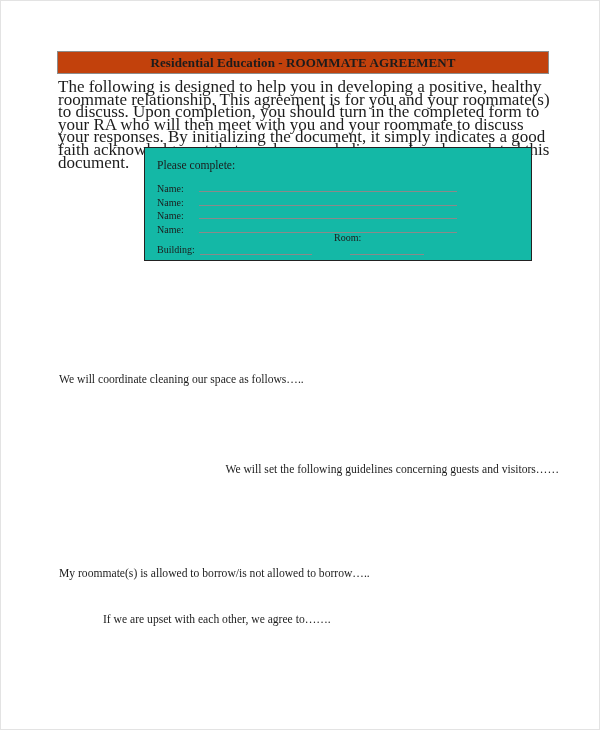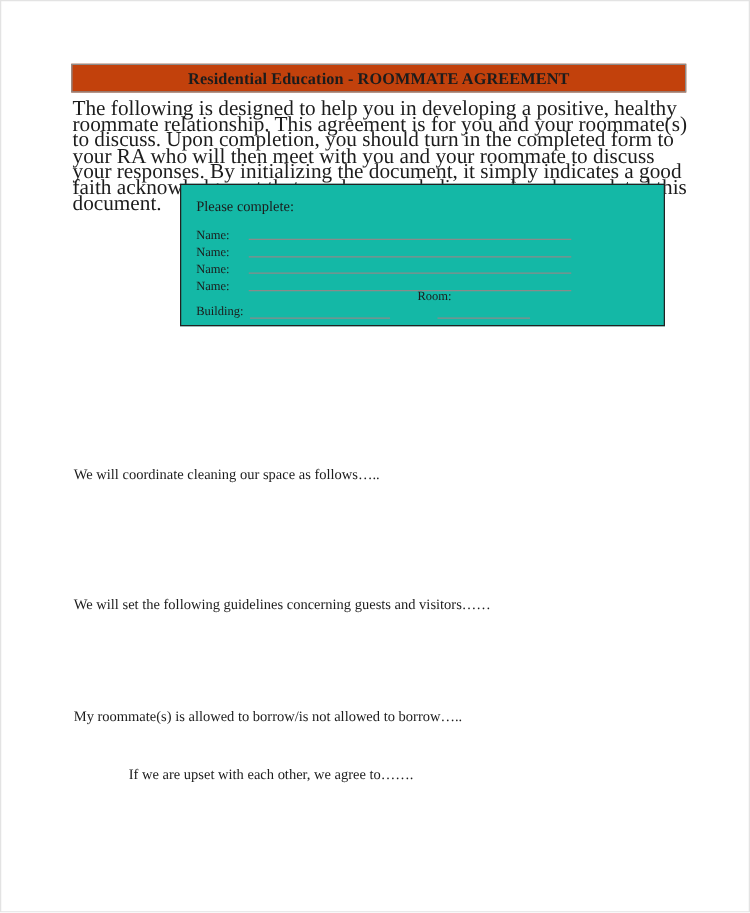--- a/index.html
+++ b/index.html
@@ -47,21 +47,21 @@
   .nl1{left:12px;top:49px;} .ln1{left:54px;top:57px;width:258px;}
   .nl2{left:12px;top:62px;} .ln2{left:54px;top:70px;width:258px;}
   .nl3{left:12px;top:76px;} .ln3{left:54px;top:84px;width:258px;}
   .bl{left:12px;top:96px;}  .bline{left:55px;top:106px;width:112px;}
   .rl{left:189px;top:84px;} .rline{left:205px;top:106px;width:74px;}
   .question{
     position:absolute;left:58px;
     width:500px;
     font-size:11.6px;line-height:13px;
   }
-  .q0{top:280px;} .q1{top:372px;} .q2{top:476px;} .q3{top:566px;} .q4{top:612px;margin-left:44px;}
+  .q0{top:280px;} .q1{top:372px;} .q2{top:462px;text-align:right;} .q3{top:566px;} .q4{top:612px;margin-left:44px;}
 </style>
 </head>
 <body>
 
 <div class="page">
 
   <div class="banner">
     <span>Residential Education - ROOMMATE AGREEMENT</span>
   </div>
 

